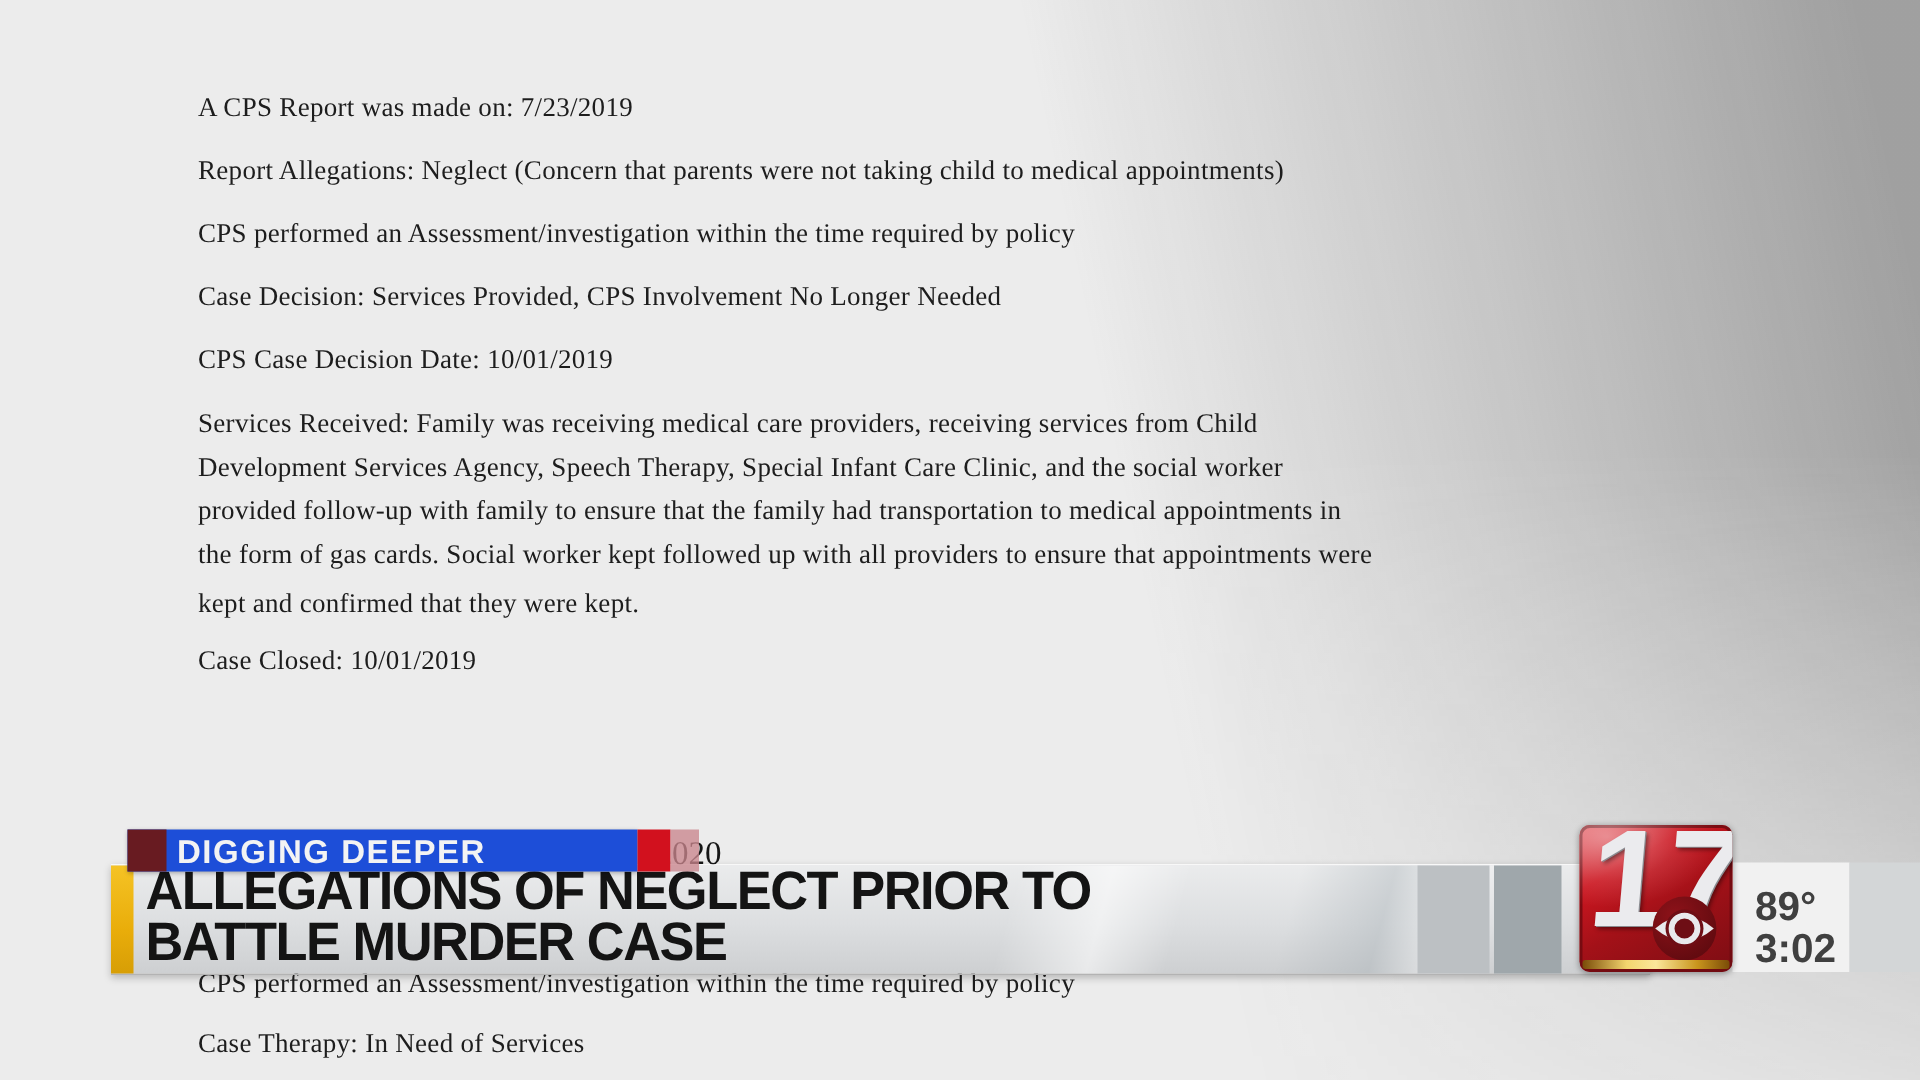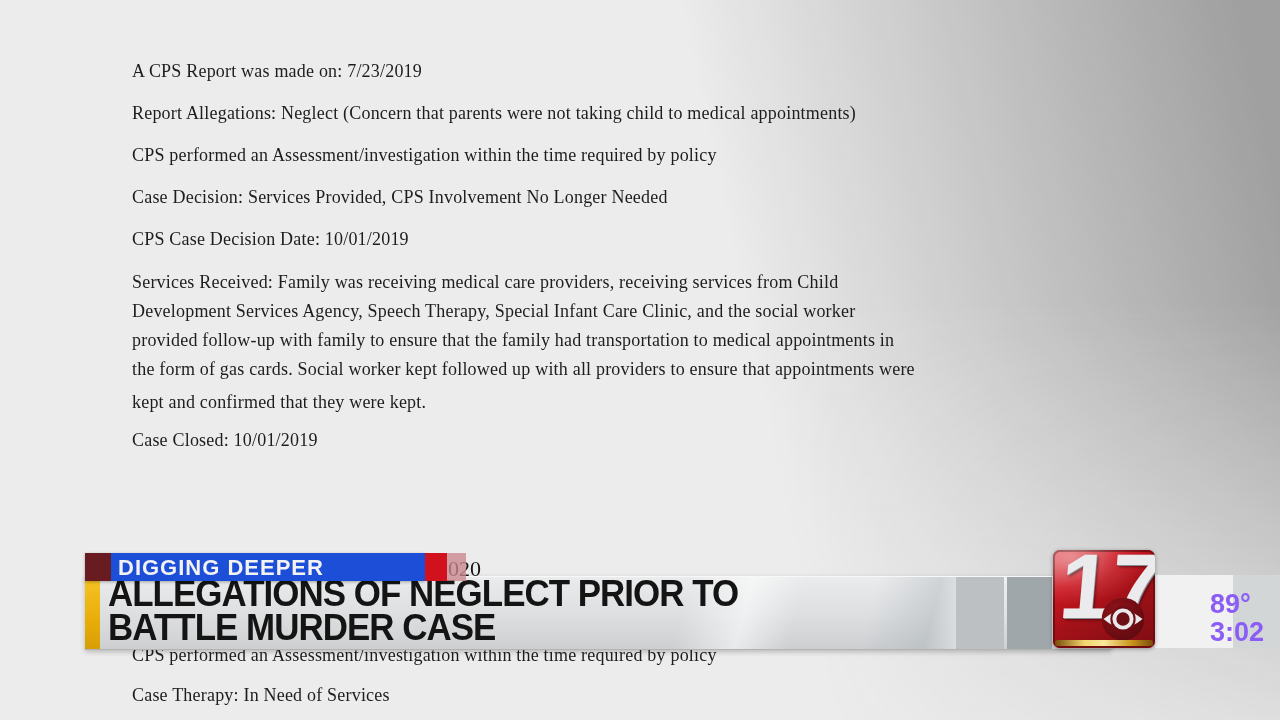--- a/index.html
+++ b/index.html
@@ -19,21 +19,21 @@
   .doc-line{
     position:absolute;left:132px;white-space:nowrap;
     font-size:18px;color:#1d1d1d;letter-spacing:0.2px;z-index:1;
   }
   .doc-frag{
     position:absolute;left:437px;top:556px;white-space:nowrap;
     font-size:22px;color:#161616;z-index:6;
   }
   
   .headline-bar{
-    position:absolute;left:85px;top:576px;width:1026px;height:72px;z-index:4;
+    position:absolute;left:74px;top:576px;width:1026px;height:72px;z-index:4;
     background:linear-gradient(180deg,#EAEBEC 0%,#DCDEE0 55%,#CDCFD1 100%);
     border-top:1px solid rgba(255,255,255,0.85);
     border-bottom:1px solid #b3b3b3;
     box-shadow:0 2px 5px rgba(0,0,0,0.22);
   }
   .headline-bar .sheen{
     position:absolute;inset:0;pointer-events:none;
     background:linear-gradient(105deg, transparent 58%, rgba(255,255,255,0.55) 64%, transparent 69%, transparent 76%, rgba(160,170,176,0.35) 82%, rgba(255,255,255,0.4) 86%, transparent 90%);
   }
   .seg-gray-1{position:absolute;left:871px;top:0;width:48px;height:100%;background:#BCC0C3;}
@@ -82,21 +82,21 @@
     line-height:1;
   }
   .bug-gold{
     position:absolute;left:2px;right:2px;bottom:2px;height:6px;border-radius:2px;
     background:linear-gradient(90deg,#7A4C08 0%,#F3D56E 30%,#FBE79A 50%,#C9951D 78%,#7A4C08 100%);
   }
   .bug-eye{position:absolute;left:47px;top:46px;width:46px;height:46px;}
   .bug-temp,.bug-time{
     position:absolute;left:1170px;z-index:9;white-space:nowrap;
     font-family:"Liberation Sans", sans-serif;font-weight:700;
-    font-size:27px;color:#8b5cf6;margin-left:40px;
+    font-size:27px;color:#404040;
   }
   .bug-temp{top:589px;}
   .bug-time{top:617px;}
 </style>
 </head>
 <body>
 
 <div class="stage">
   <div class="bg-shade"></div>
 

